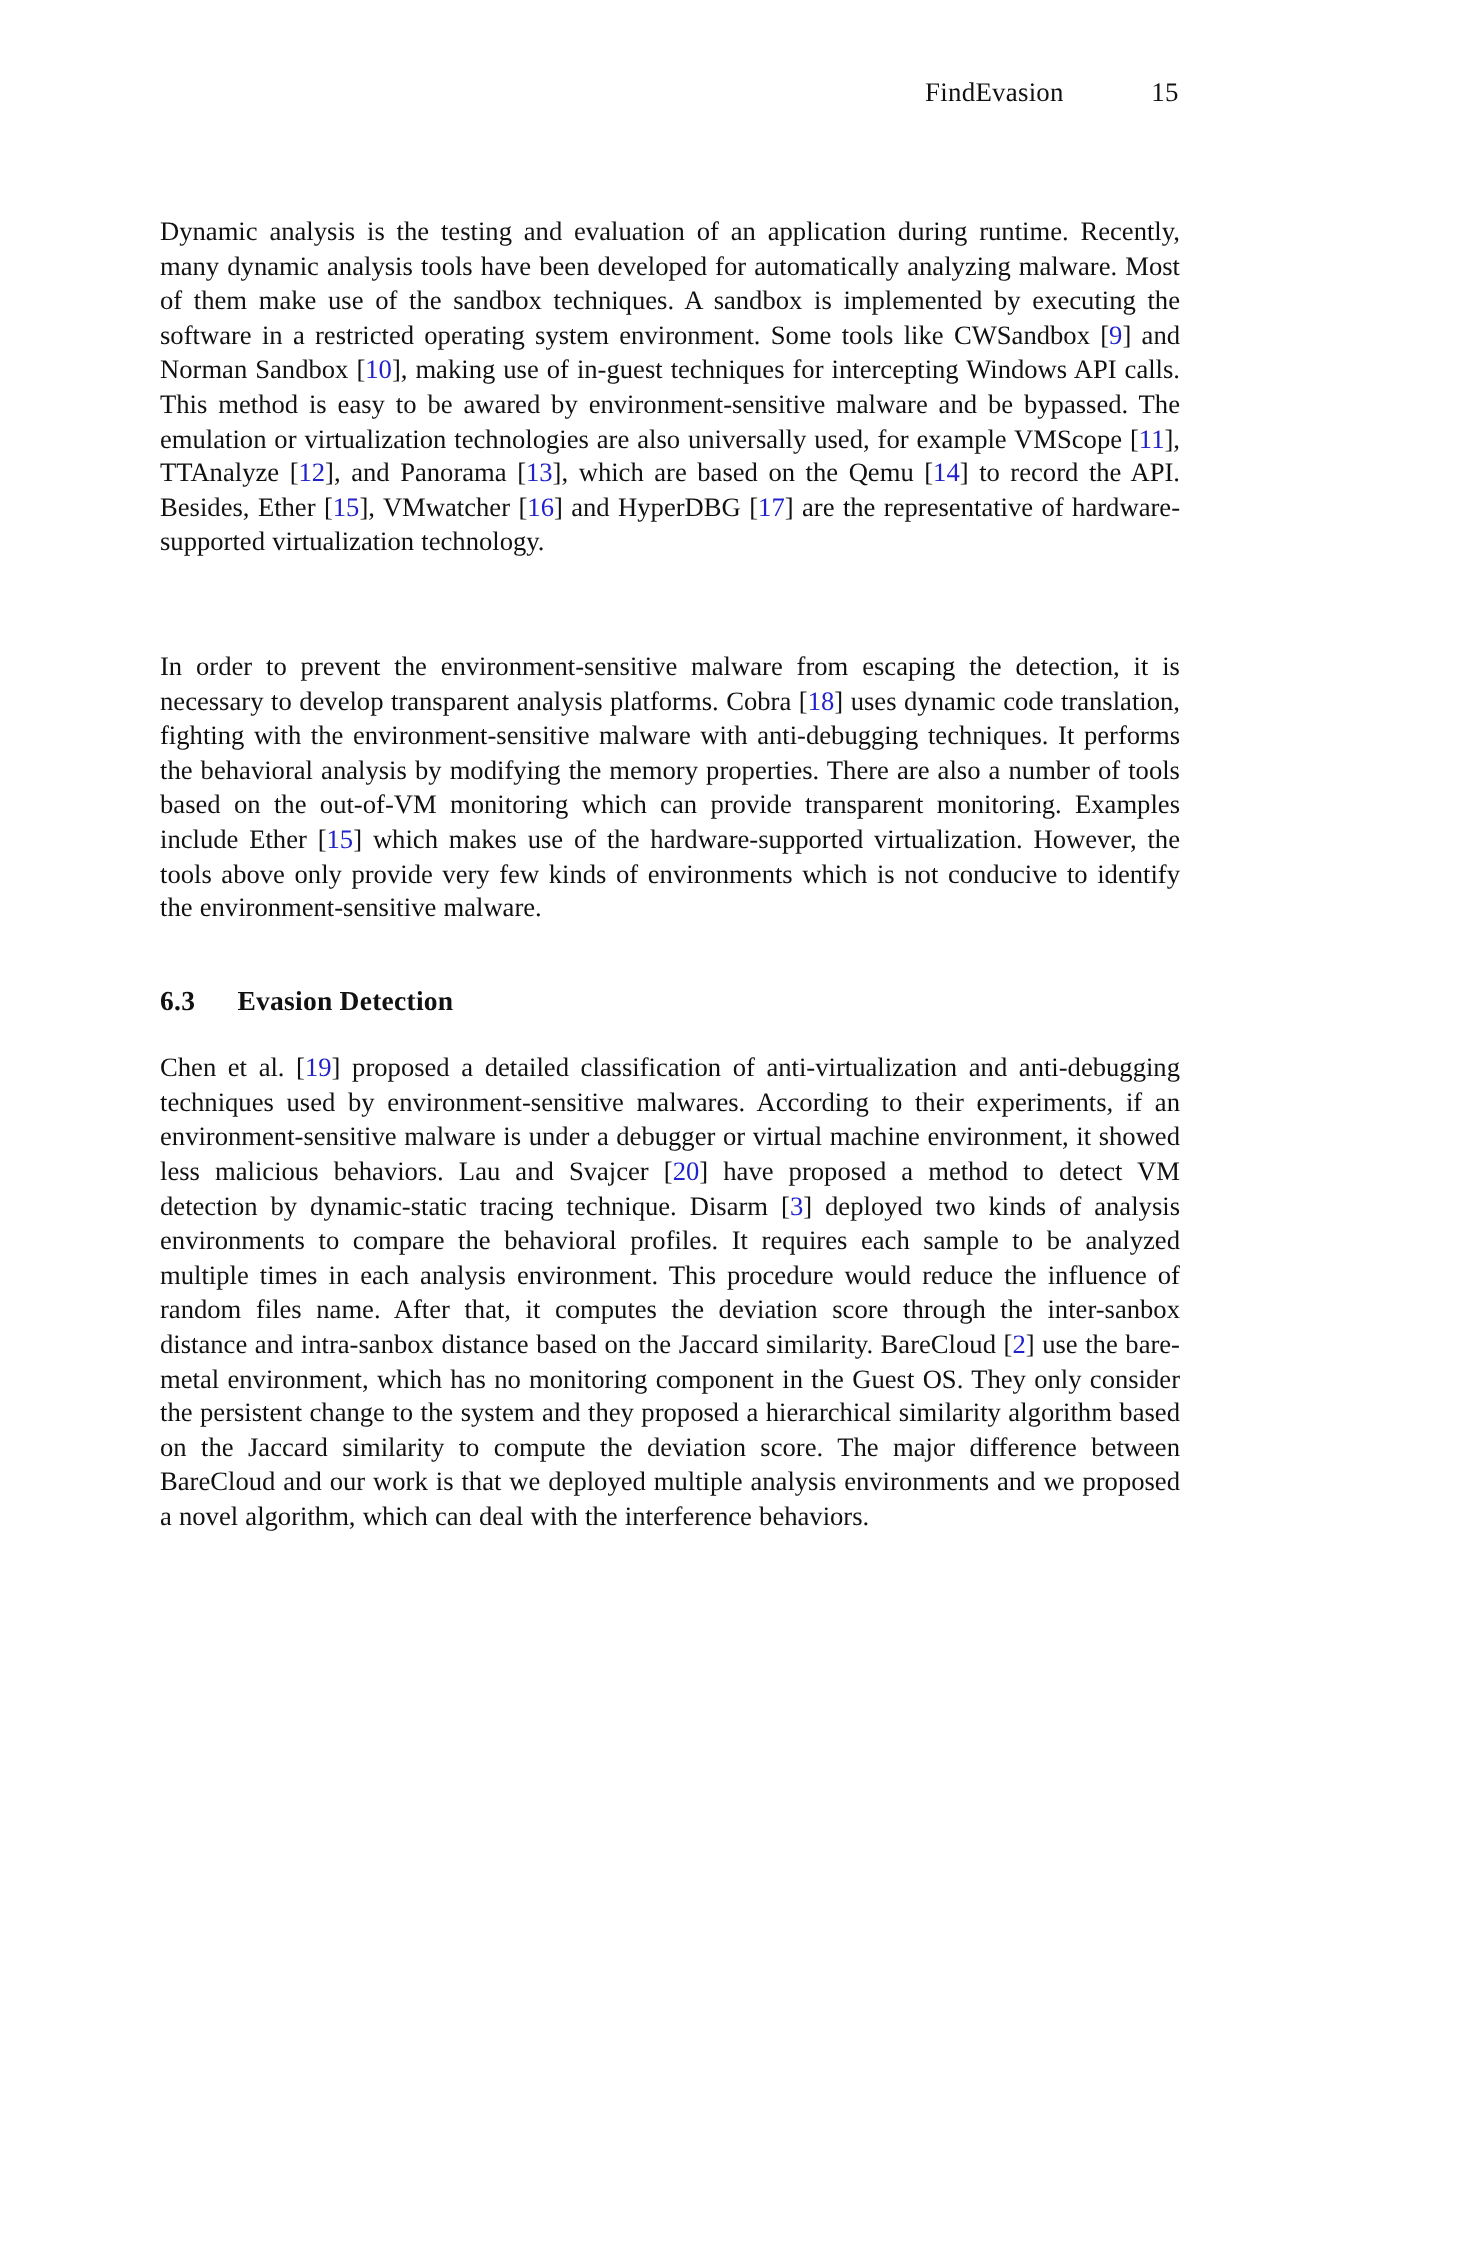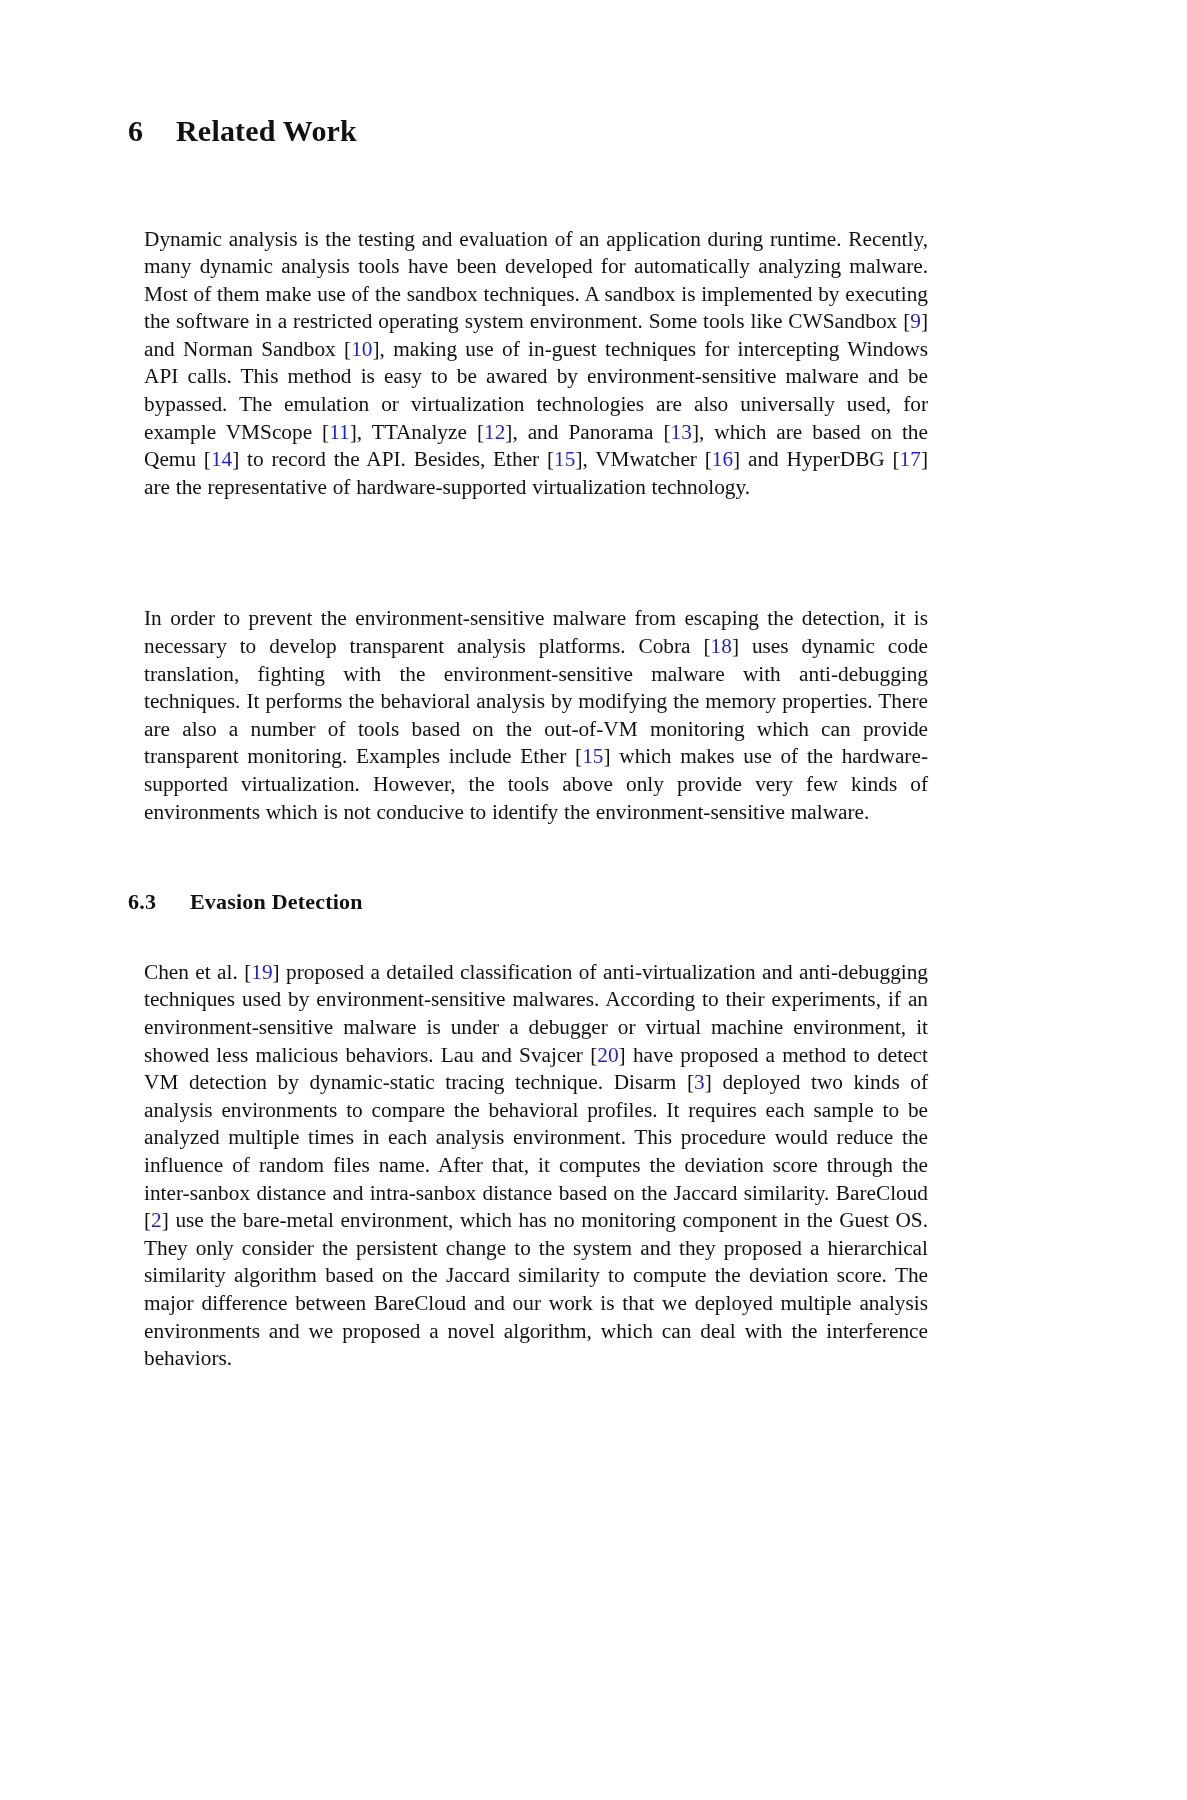--- a/index.html
+++ b/index.html
@@ -75,47 +75,48 @@
   h2.subsec .num {
     display: inline-block;
     min-width: 62px;
   }
 
   p.para {
     font-size: 21.3px;
     line-height: 27.6px;
     text-align: justify;
     text-justify: inter-word;
-    margin: 16px;
+    margin: 0;
     padding: 0;
     hyphens: manual;
     word-spacing: 0.02em;
   }
 
   .sp-after-sec   { height: 34px; }
   .sp-after-sub   { height: 26px; }
   .sp-before-sub  { height: 46px; }
 
   cite.ref {
     font-style: normal;
   }
   cite.ref .b { color: #111111; }
   cite.ref .n { color: #2222cc; }
 </style>
 </head>
 <body style="color: rgb(17, 17, 17); background: rgb(255, 255, 255);">
 
 <div class="page">
 
+  <div class="runhead">
+    <span class="rh-title">FindEvasion</span>
+    <span class="rh-page">15</span>
+  </div>
 
   <div class="content">
 
-    <h1 class="sec">
-      <span class="num">6</span><span>Related Work</span>
-    </h1>
 
     <div class="sp-after-sec"></div>
 
 
     <div class="sp-after-sub"></div>
 
     <p class="para" id="p611">Dynamic analysis is the testing and evaluation of an application during runtime. Recently, many dynamic analysis tools have been developed for automatically analyzing malware. Most of them make use of the sandbox techniques. A sandbox is implemented by executing the software in a restricted operating system environment. Some tools like CWSandbox <cite class="ref"><span class="b">[</span><span class="n">9</span><span class="b">]</span></cite> and Norman Sandbox <cite class="ref"><span class="b">[</span><span class="n">10</span><span class="b">]</span></cite>, making use of in-guest techniques for intercepting Windows API calls. This method is easy to be awared by environment-sensitive malware and be bypassed. The emulation or virtualization technologies are also universally used, for example VMScope <cite class="ref"><span class="b">[</span><span class="n">11</span><span class="b">]</span></cite>, TTAnalyze <cite class="ref"><span class="b">[</span><span class="n">12</span><span class="b">]</span></cite>, and Panorama <cite class="ref"><span class="b">[</span><span class="n">13</span><span class="b">]</span></cite>, which are based on the Qemu <cite class="ref"><span class="b">[</span><span class="n">14</span><span class="b">]</span></cite> to record the API. Besides, Ether <cite class="ref"><span class="b">[</span><span class="n">15</span><span class="b">]</span></cite>, VMwatcher <cite class="ref"><span class="b">[</span><span class="n">16</span><span class="b">]</span></cite> and HyperDBG <cite class="ref"><span class="b">[</span><span class="n">17</span><span class="b">]</span></cite> are the representative of hardware-supported virtualization technology.</p>
 
     <div class="sp-before-sub"></div>
 

